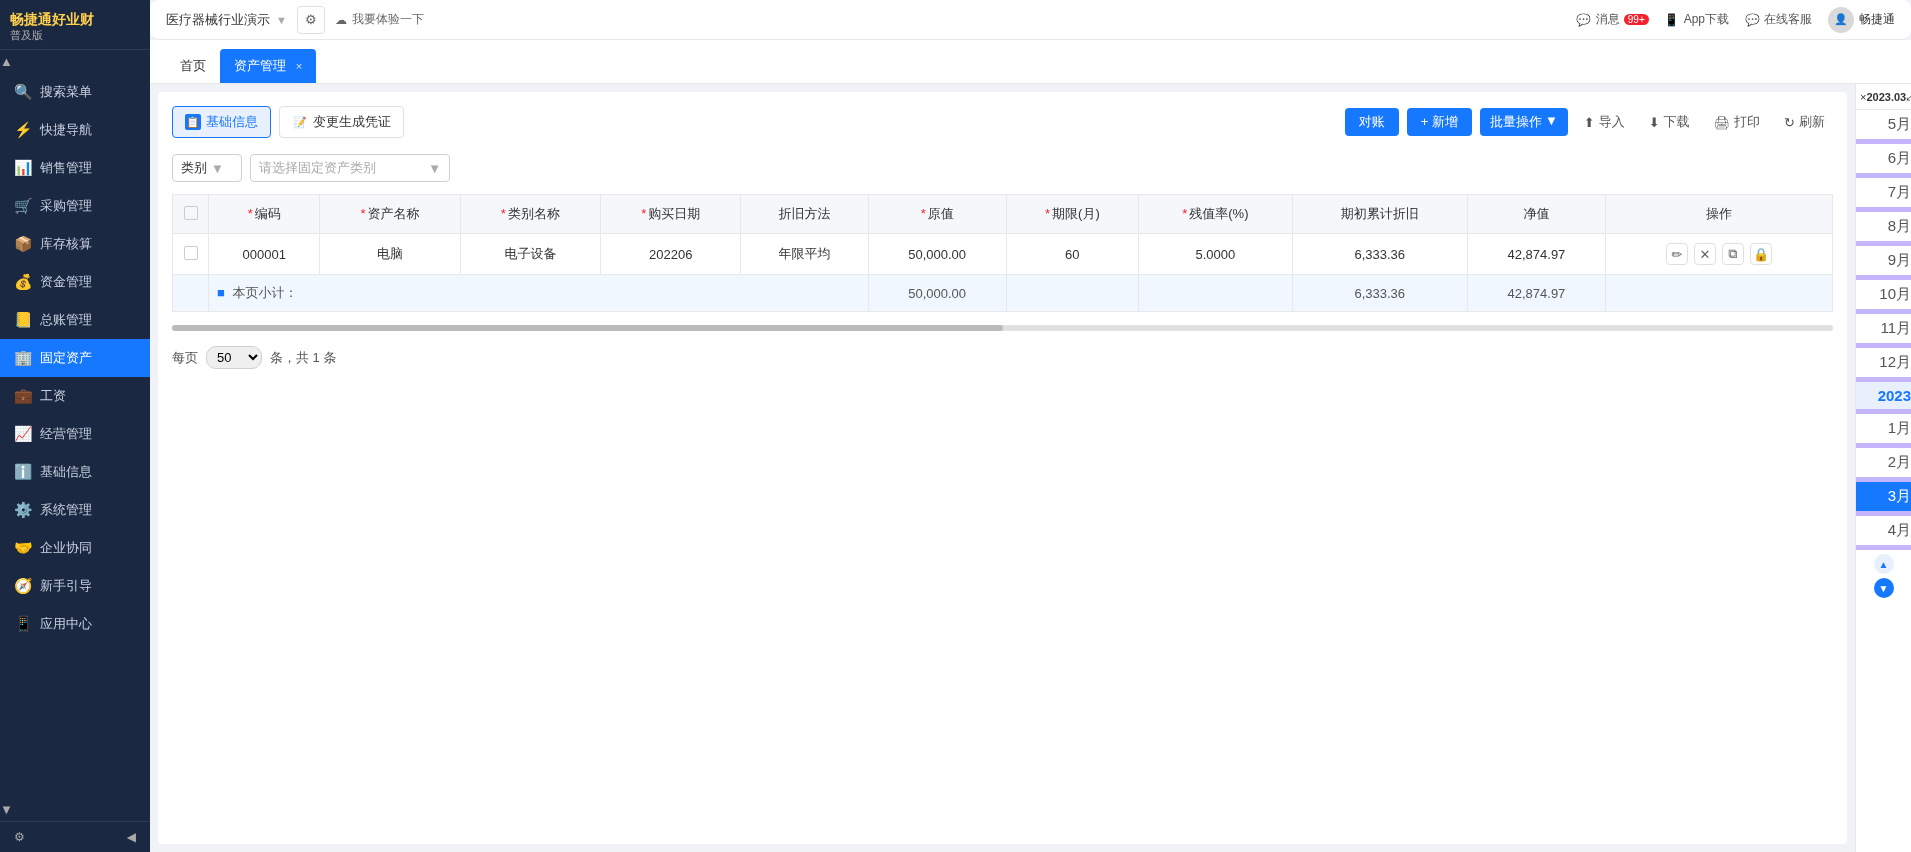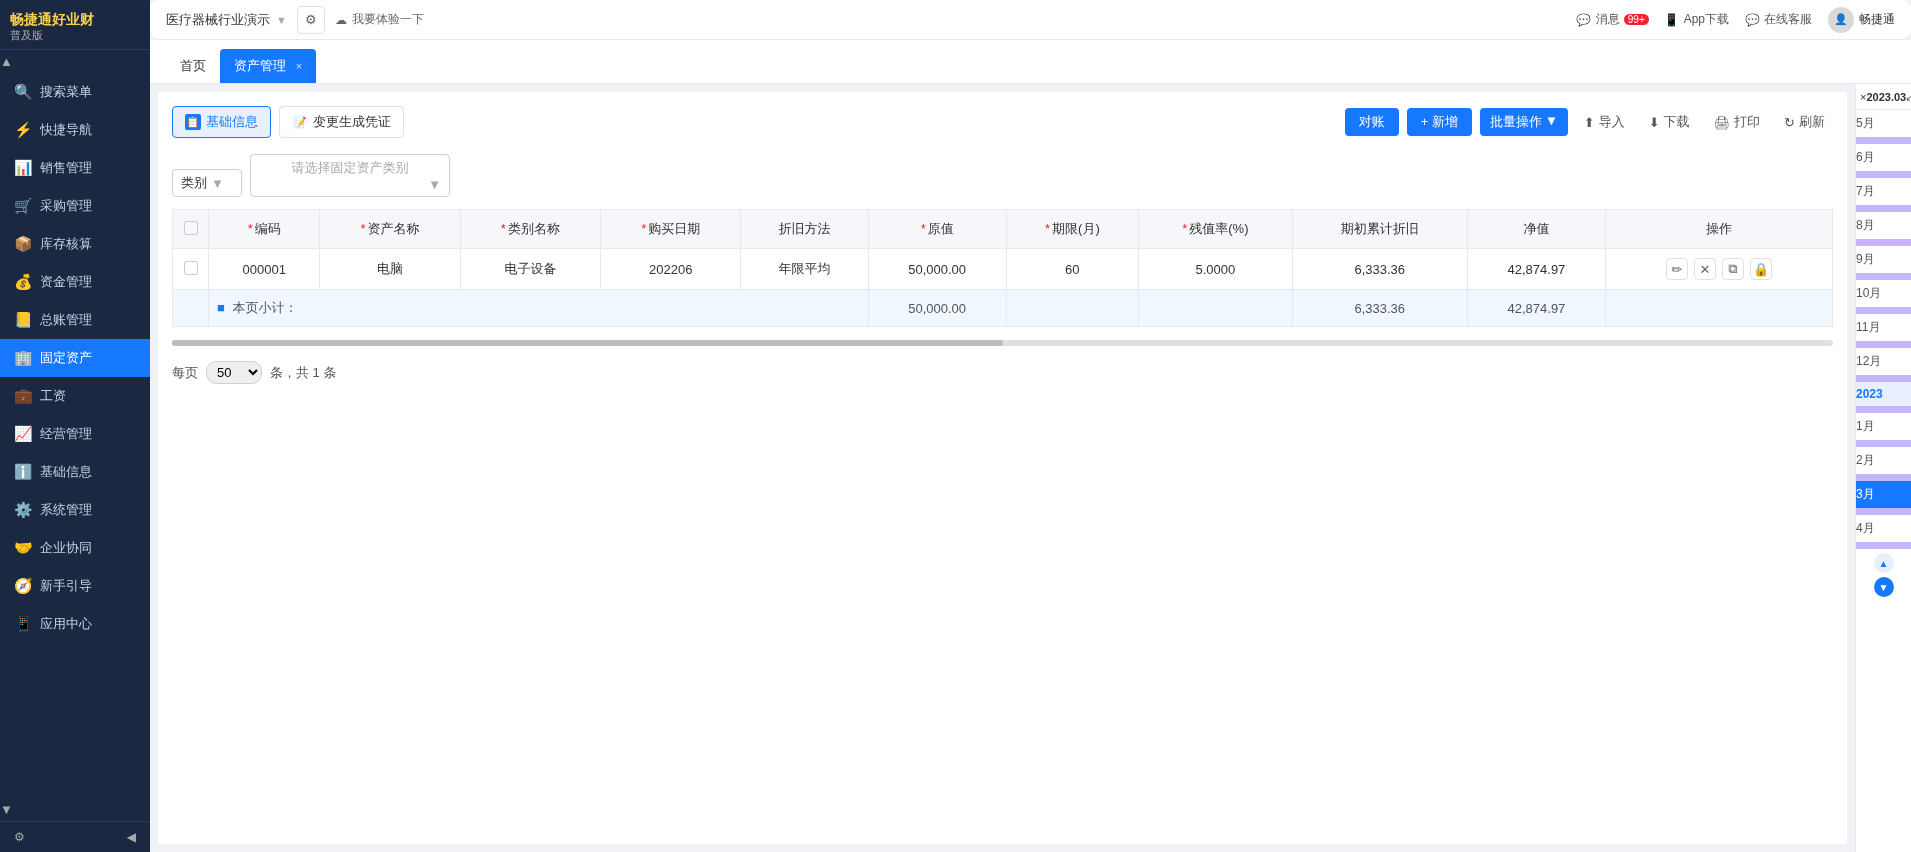--- a/index.html
+++ b/index.html
@@ -260,21 +260,20 @@
     .filter-select .arrow { color: #aaa; }
     .filter-input-wrap {
       display: flex; align-items: center;
       border: 1px solid #d0d0d0;
       border-radius: 4px;
       padding: 4px 8px;
       background: #fff;
       min-width: 200px;
       color: #aaa;
       font-size: 13px;
-      flex-direction: column;
     }
     .filter-input-wrap .down-arrow { margin-left: auto; color: #aaa; }
 
     
     .data-table {
       width: 100%;
       border-collapse: collapse;
       font-size: 13px;
     }
     .data-table th {
@@ -354,26 +353,26 @@
       color: #333;
     }
     .calendar-months {
       width: 100%;
       display: flex;
       flex-direction: column;
       align-items: center;
     }
     .cal-month {
       width: 100%;
-      text-align: left;
+      text-align: right;
       padding: 5px 0;
-      font-size: 12px;
+      font-size: 15px;
       color: #555;
       cursor: pointer;
-      border-bottom: 7px solid #c4b5fd;
+      border-bottom: 5px solid #c4b5fd;
     }
     .cal-month.current {
       background: #1677ff;
       color: #fff;
       border-radius: 0;
     }
     .cal-month.year-label {
       background: #e8f0fe;
       color: #1677ff;
       font-weight: bold;

